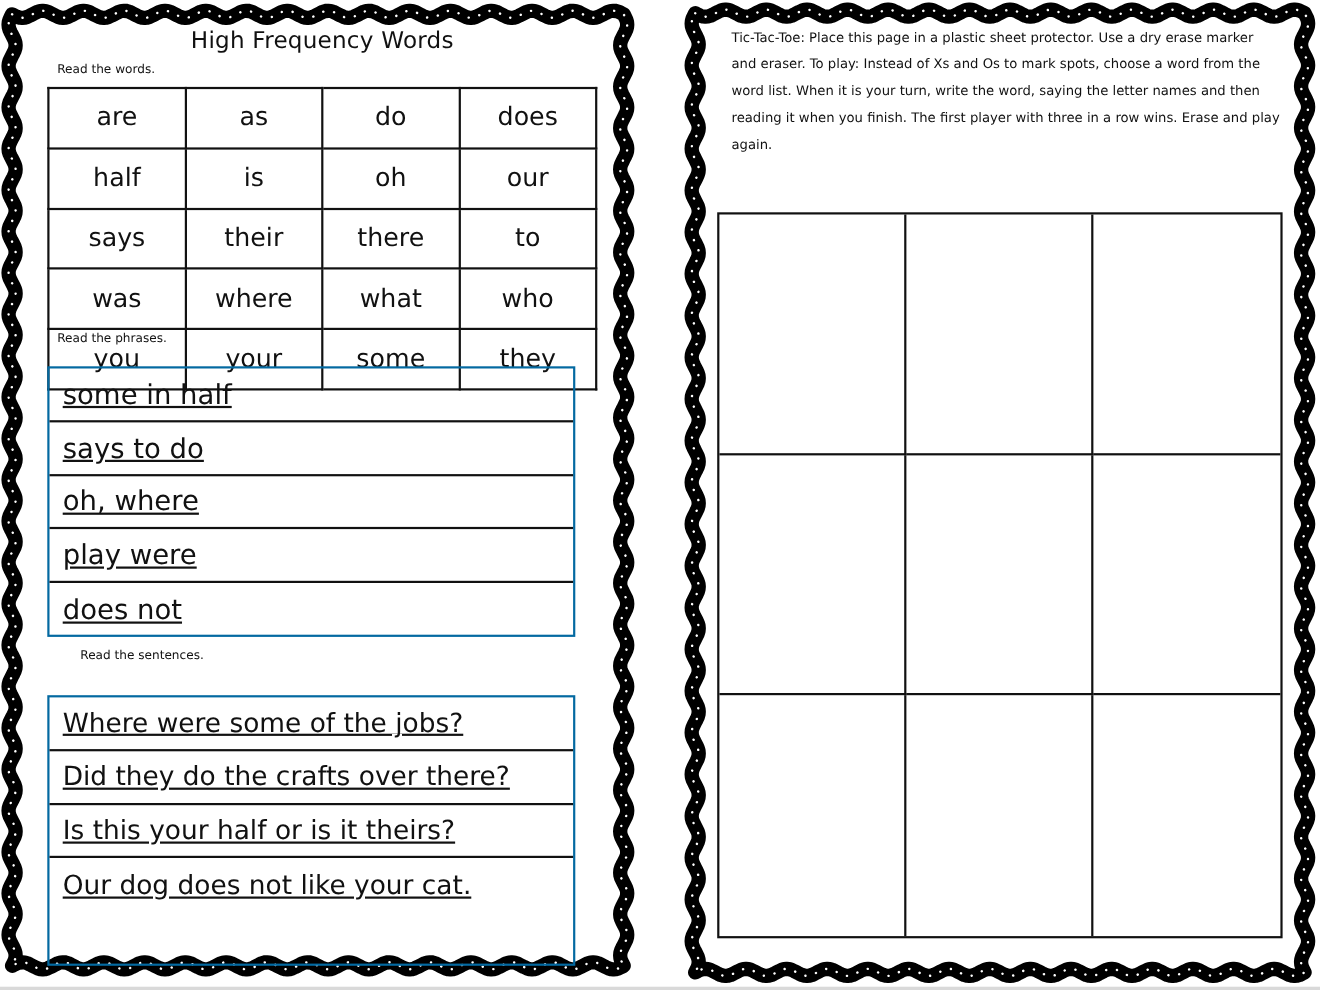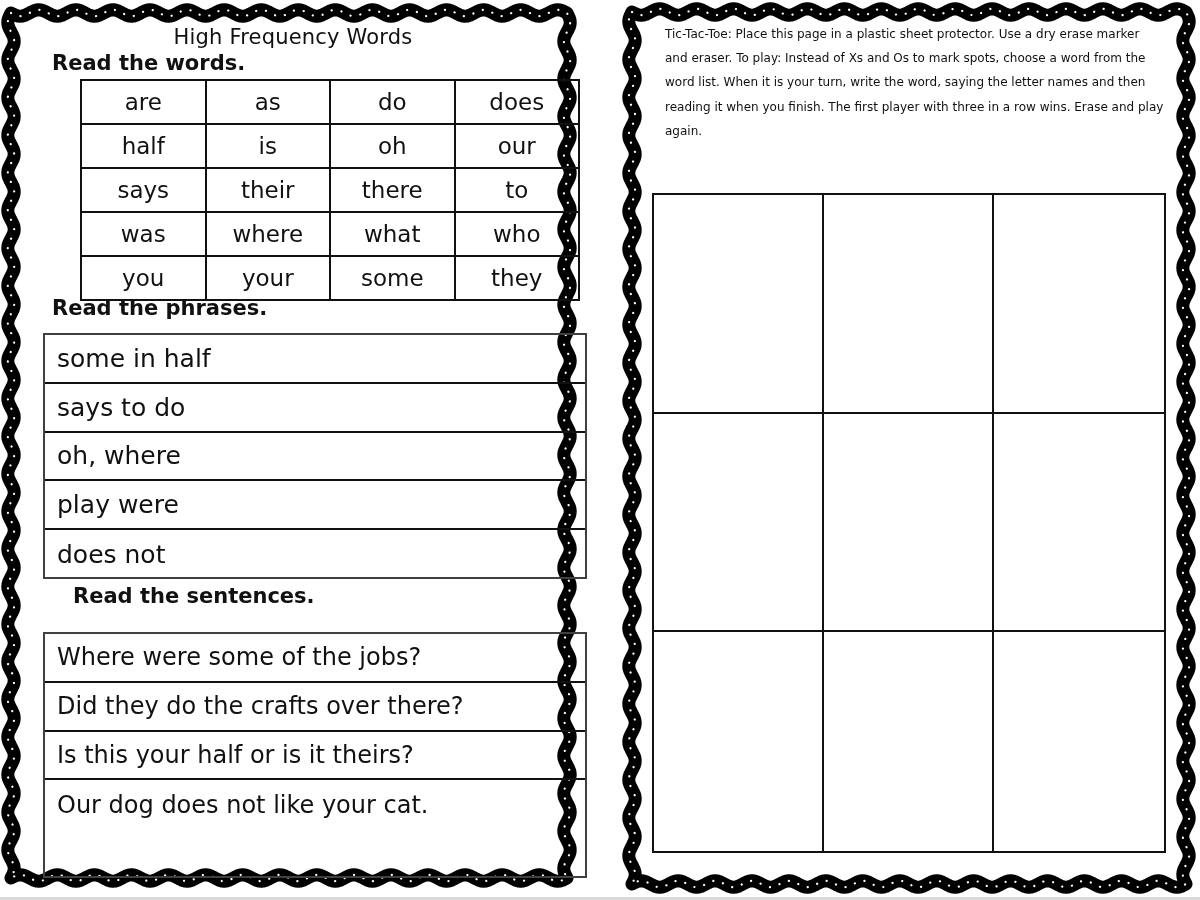--- a/index.html
+++ b/index.html
@@ -7,26 +7,26 @@
     width: 1200px; height: 900px; position: relative; overflow: hidden;
     background: #ffffff;
     font-family: "DejaVu Sans", "Liberation Sans", sans-serif;
     color: #111111;
   }
   .bottom-bar { position: absolute; left: 0; top: 897px; width: 1200px; height: 3px; background: #d9d9d9; }
   svg.frame { position: absolute; left: 0; top: 0; width: 1200px; height: 900px; pointer-events: none; }
 
   .abs { position: absolute; }
   .title { left: 43px; width: 500px; top: 23px; text-align: center; font-size: 21px; line-height: 28px; letter-spacing: 0.2px; }
-  .label { font-size: 21px; line-height: 22px; font-weight: bold; }
+  .label { font-size: 11px; line-height: 22px; }
 
-  table.words { position: absolute; left: 43px; top: 79px; width: 500px; height: 222px; border-collapse: collapse; table-layout: fixed; margin-left: 37px; }
+  table.words { position: absolute; left: 43px; top: 79px; width: 500px; height: 276px; border-collapse: collapse; table-layout: fixed; }
   table.words td { border: 2px solid #111; text-align: center; font-size: 23px; padding: 0; height: 40px; }
 
-  .rows { position: absolute; left: 43px; width: 544px; border: 2px solid #404040; box-sizing: border-box; }
+  .rows { position: absolute; left: 43px; width: 480px; border: 2px solid #0369a1; box-sizing: border-box; text-decoration: underline; }
   .rows .row { border-bottom: 2px solid #111; box-sizing: border-box; padding-left: 12px; display: flex; align-items: center; }
   .rows .row:last-child { border-bottom: none; }
   .phrases { top: 333px; height: 246px; }
   .phrases .row { height: 48.8px; font-size: 25px; }
   .sentences { top: 632px; height: 246px; }
   .sentences .row { height: 48.8px; font-size: 24px; }
 
   .instructions { left: 665px; top: 22px; width: 500px; font-size: 12px; line-height: 24.2px; }
 
   .ttt { position: absolute; left: 652px; top: 193px; width: 514px; height: 660px; border: 2px solid #111; box-sizing: border-box;

